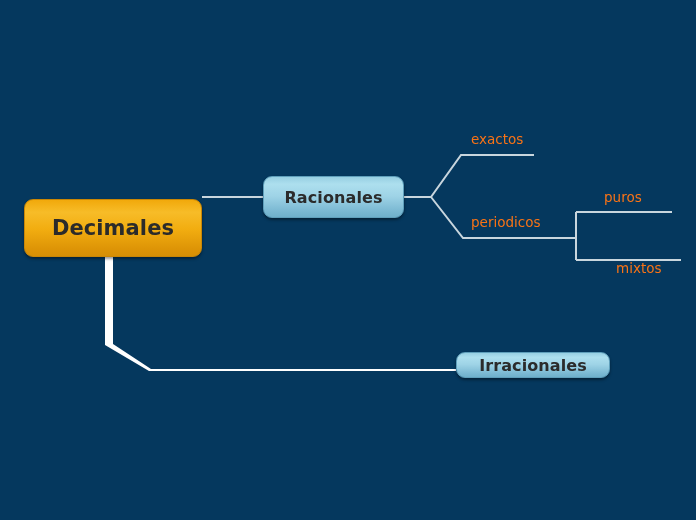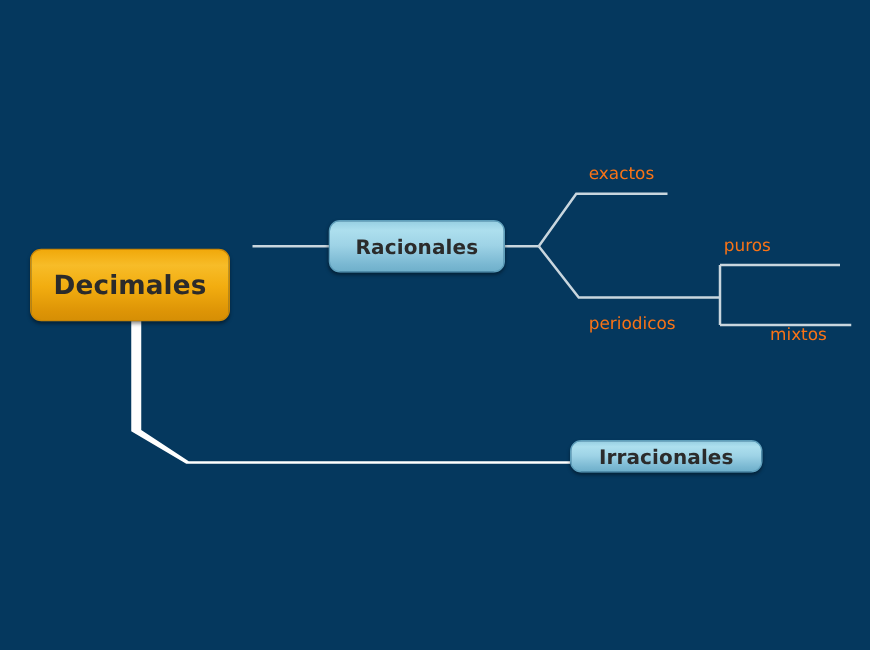--- a/index.html
+++ b/index.html
@@ -40,21 +40,21 @@
   .node-label {
     font-weight: bold;
     color: #2b2b2b;
     white-space: nowrap;
     letter-spacing: 0.1px;
   }
 
   .node-root {
     left: 24px;
     top: 199px;
-    width: 160px;
+    width: 178px;
     height: 58px;
     background: linear-gradient(to bottom,
                 #f1a90b 0%,
                 #f7bc28 22%,
                 #f2ad10 52%,
                 #dd9406 88%,
                 #d68f05 100%);
     border: 1px solid #c98606;
   }
   .node-root .node-label {
@@ -88,22 +88,22 @@
   }
 
   
   .leaf-label {
     position: absolute;
     color: #f97316;
     font-size: 13.5px;
     white-space: nowrap;
   }
   .leaf-exactos   { left: 471px; top: 131px; }
-  .leaf-periodicos{ left: 471px; top: 214px; margin-top: 37px; }
-  .leaf-puros     { left: 579px; top: 189px; }
+  .leaf-periodicos{ left: 471px; top: 214px; }
+  .leaf-puros     { left: 604px; top: 189px; }
   .leaf-mixtos    { left: 616px; top: 236px; margin-top: 24px; }
 </style>
 </head>
 <body>
 
 <div id="canvas">
 
   <svg id="connectors" viewBox="0 0 696 520" width="696" height="520">
 
     <path d="M 202 197 L 264 197" stroke="#c9d6de" stroke-width="2" fill="none"></path>

